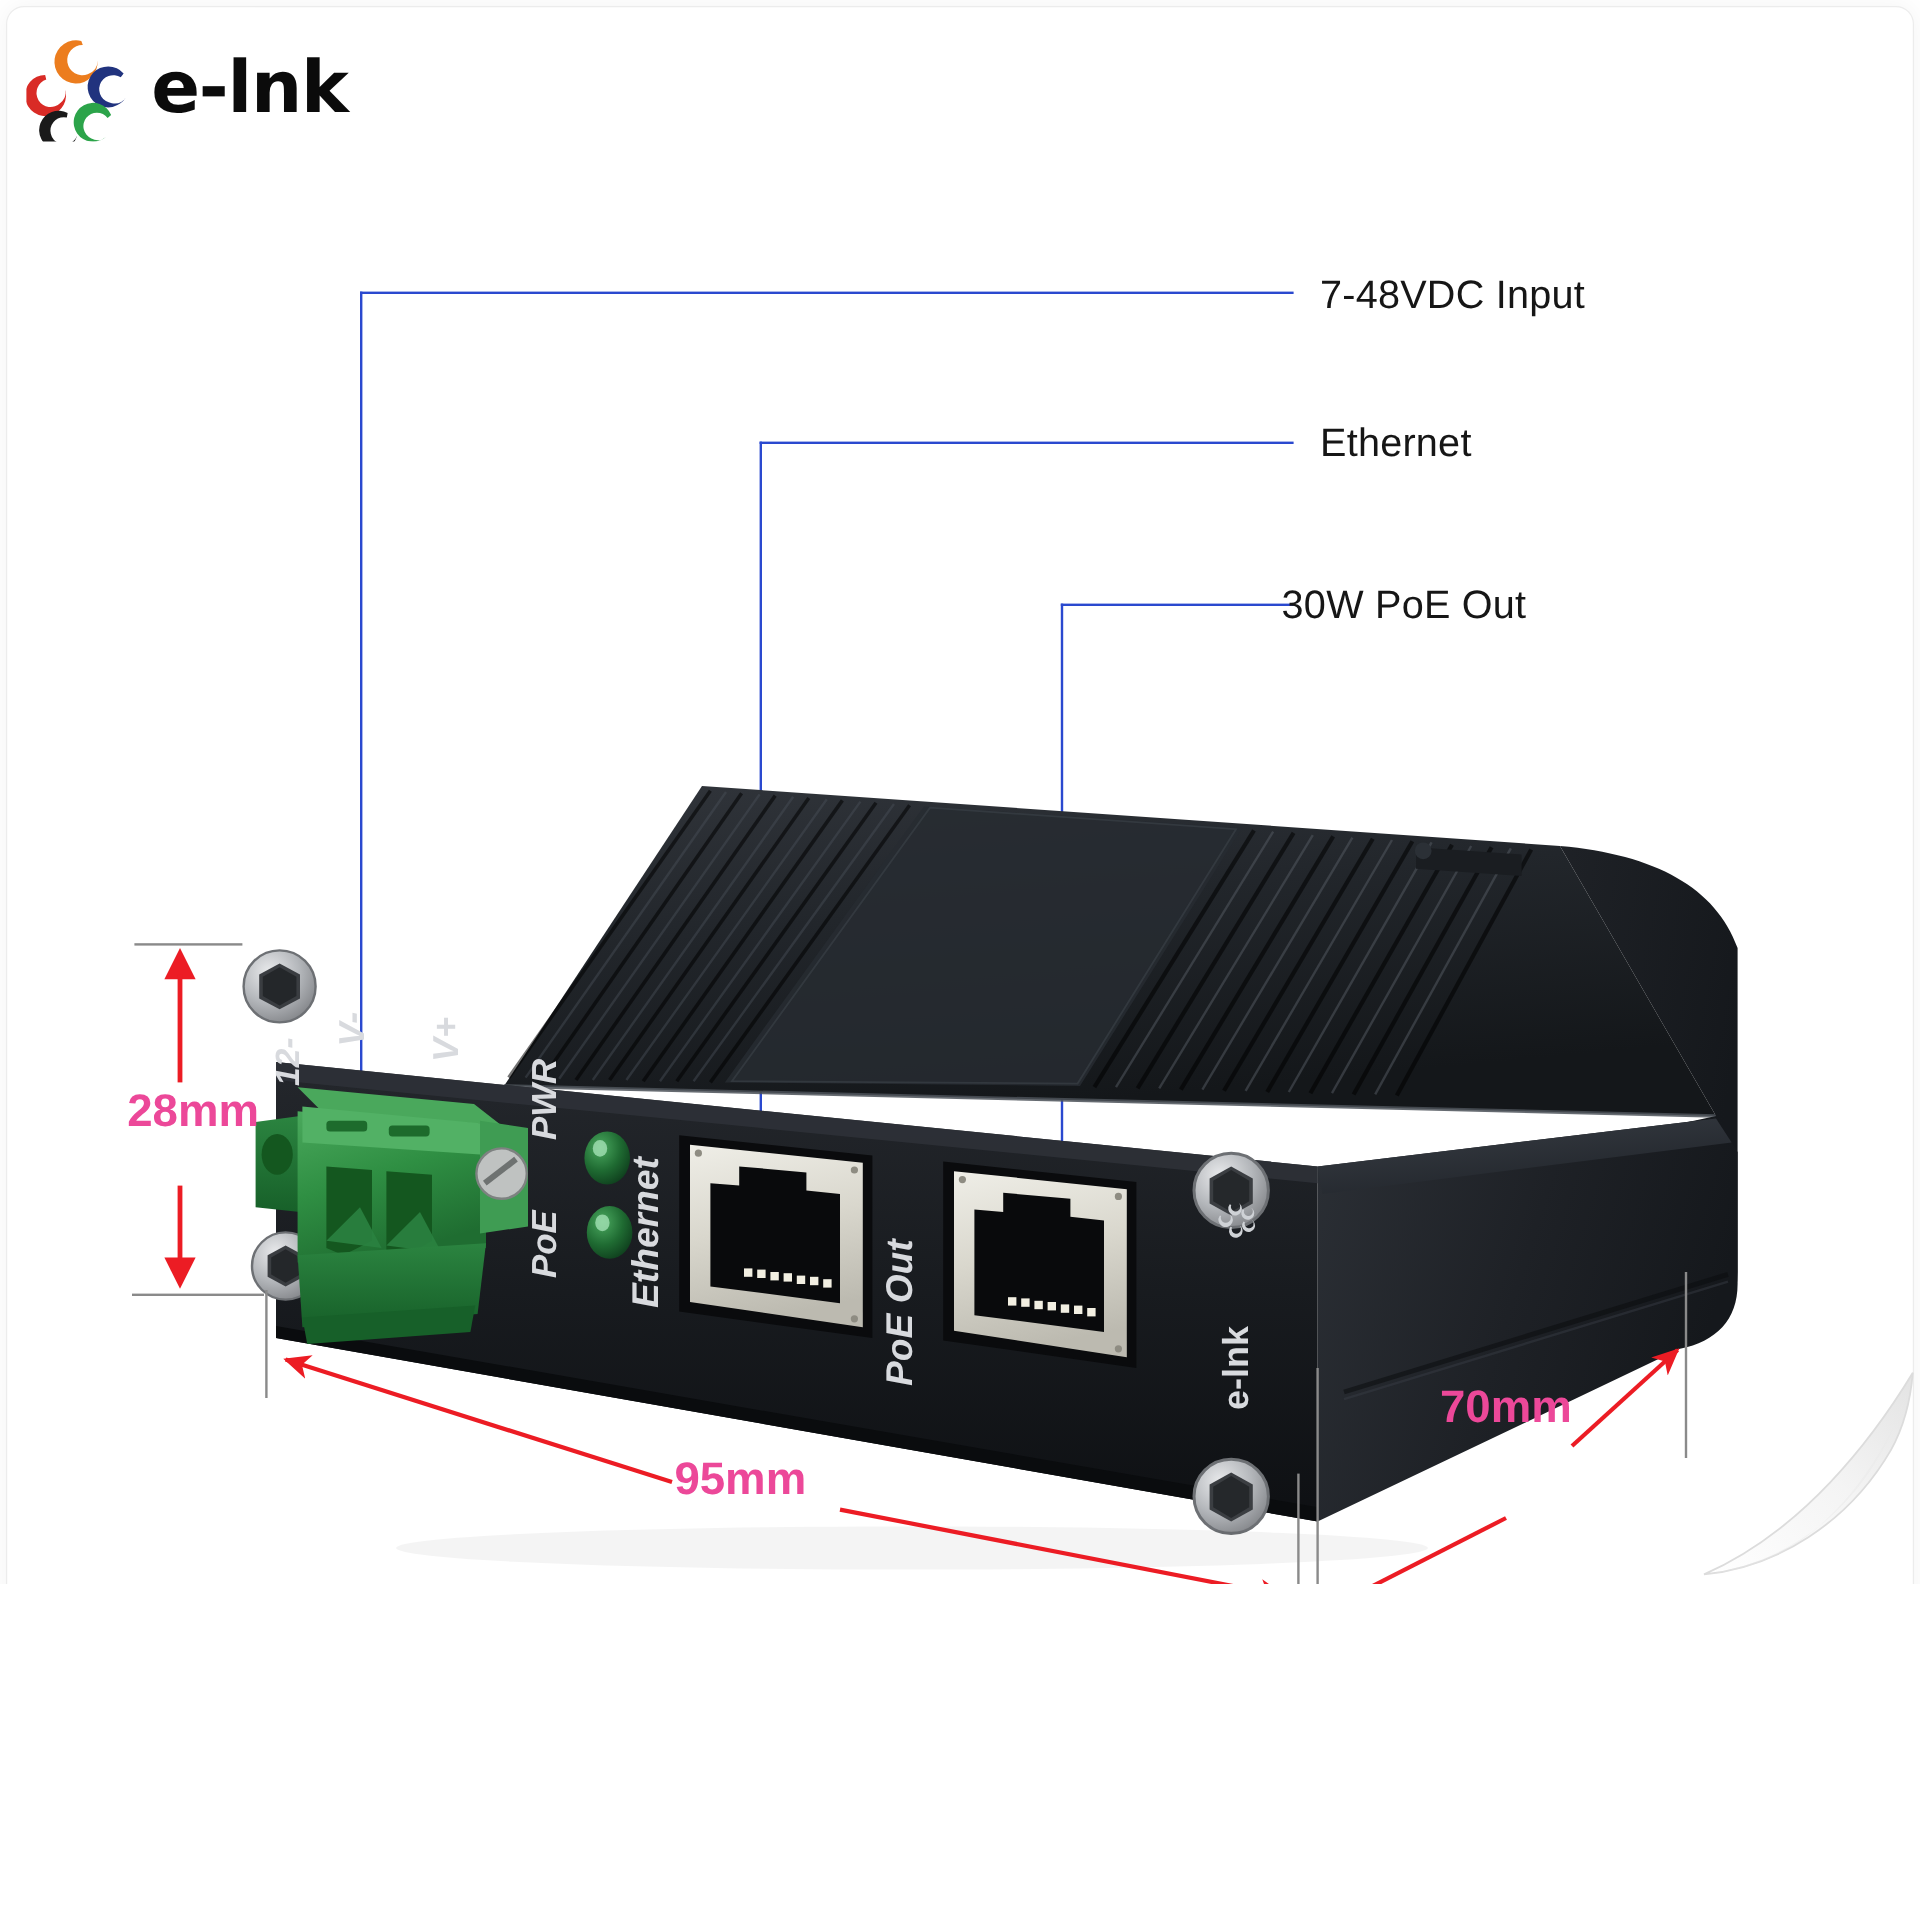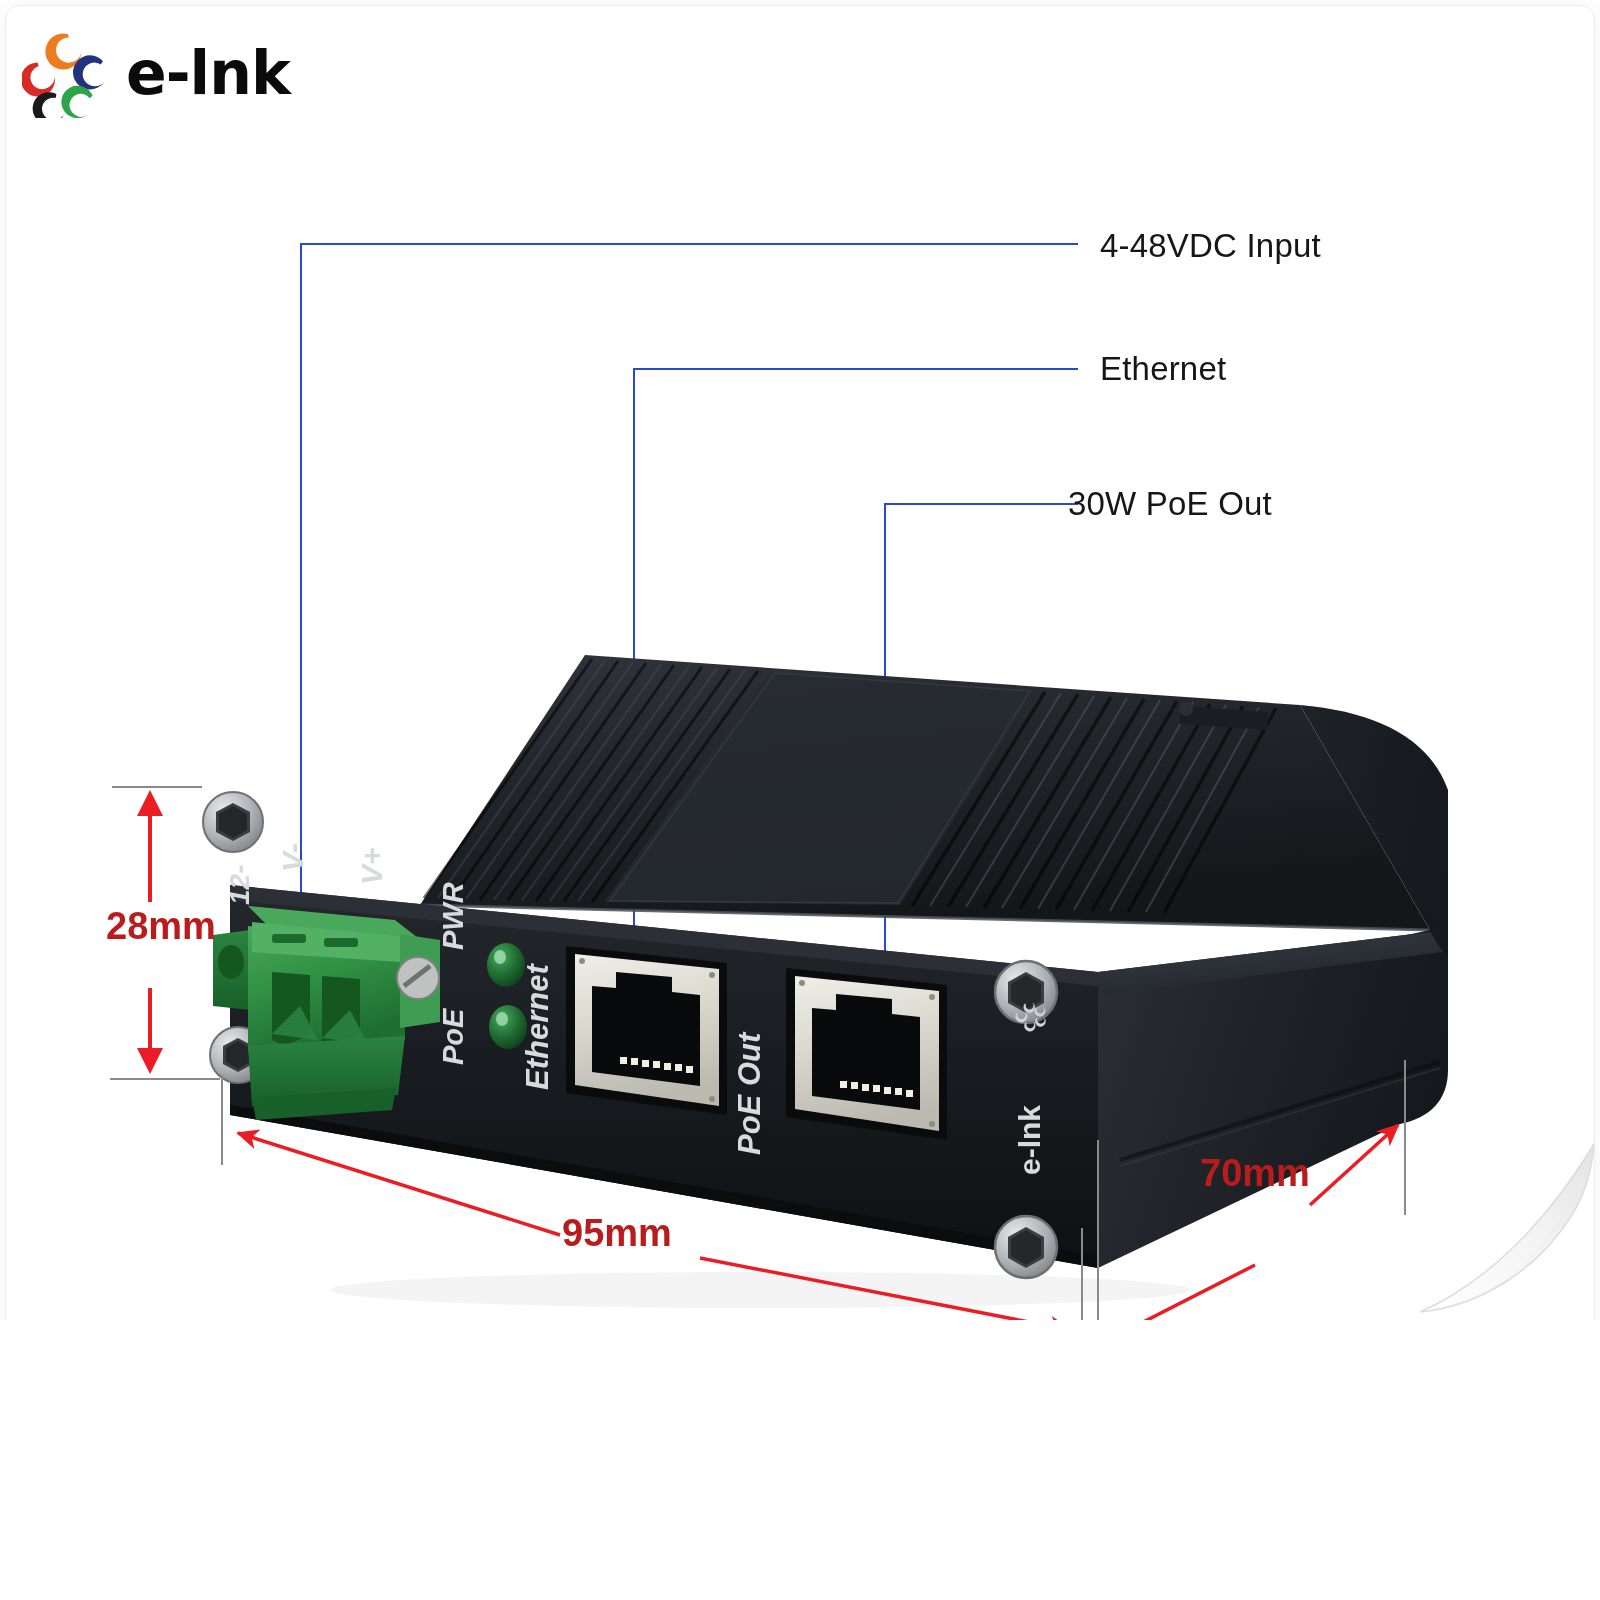--- a/index.html
+++ b/index.html
@@ -20,21 +20,21 @@
   .logo-text{font-family:"DejaVu Sans",sans-serif;font-weight:bold;font-size:60px;color:#0b0b0b;letter-spacing:-1px;line-height:1;}
 
   
   .callout-label{position:absolute;font-size:33px;color:#161616;white-space:nowrap;
       font-family:"Liberation Sans",sans-serif;letter-spacing:.2px;}
   .leader{position:absolute;background:#2a49cf;}
   .leader.h{height:2px;}
   .leader.v{width:2px;}
 
   
-  .dim-text{position:absolute;color:#b91c1c;font-weight:bold;font-family:"Liberation Sans",sans-serif;
+  .dim-text{position:absolute;color:#ec4899;font-weight:bold;font-family:"Liberation Sans",sans-serif;
       font-size:38px;white-space:nowrap;}
   .ext-line{position:absolute;background:#8a8a8a;}
   .ext-line.h{height:2px;}
   .dimline{position:absolute;background:#ec1c24;}
   .dimline.v{width:4px;}
   .arrow{position:absolute;width:0;height:0;}
   .arrow.up{border-left:13px solid transparent;border-right:13px solid transparent;border-bottom:26px solid #ec1c24;}
   .arrow.down{border-left:13px solid transparent;border-right:13px solid transparent;border-top:26px solid #ec1c24;}
   .diag-svg{position:absolute;left:0;top:0;width:1600px;height:1600px;pointer-events:none;}
 
@@ -74,21 +74,21 @@
 
   <div class="leader h" style="left:300px;top:243px;width:778px;"></div>
   <div class="leader v" style="left:300px;top:243px;height:687px;"></div>
 
   <div class="leader h" style="left:633px;top:368px;width:445px;"></div>
   <div class="leader v" style="left:633px;top:368px;height:675px;"></div>
 
   <div class="leader h" style="left:884px;top:503px;width:194px;"></div>
   <div class="leader v" style="left:884px;top:503px;height:620px;"></div>
 
-  <div class="callout-label" style="left:1100px;top:227px;">4-48VDC Input</div>
+  <div class="callout-label" style="left:1100px;top:227px;">7-48VDC Input</div>
   <div class="callout-label" style="left:1100px;top:350px;">Ethernet</div>
   <div class="callout-label" style="left:1068px;top:485px;">30W PoE Out</div>
 
   <div id="device">
     <svg viewBox="0 0 1600 1600" width="1600" height="1600" aria-hidden="true">
       <defs>
 
         <linearGradient id="gTop" x1="0" y1="0" x2="0.35" y2="1">
           <stop offset="0" stop-color="#31353b"></stop>
           <stop offset="0.45" stop-color="#22262b"></stop>

